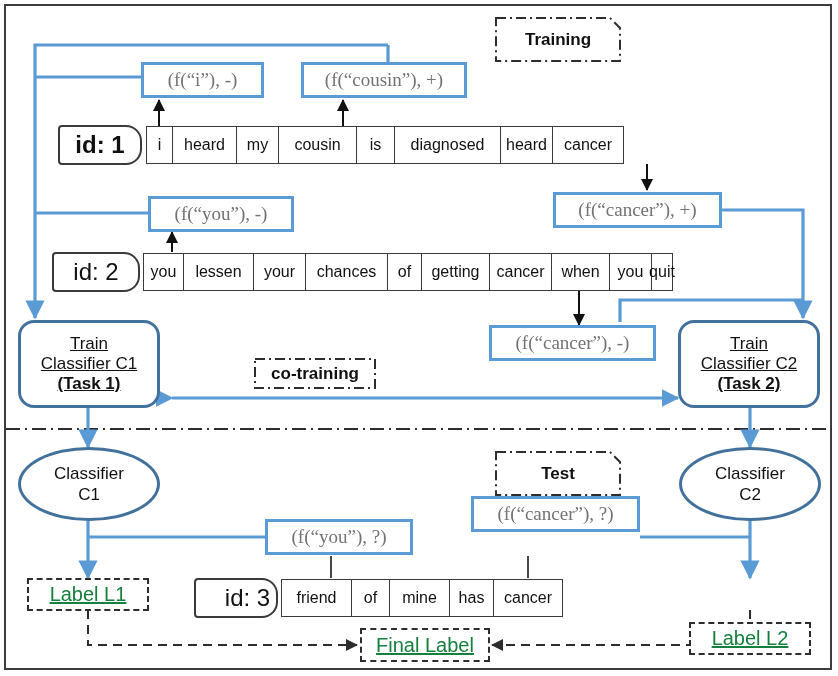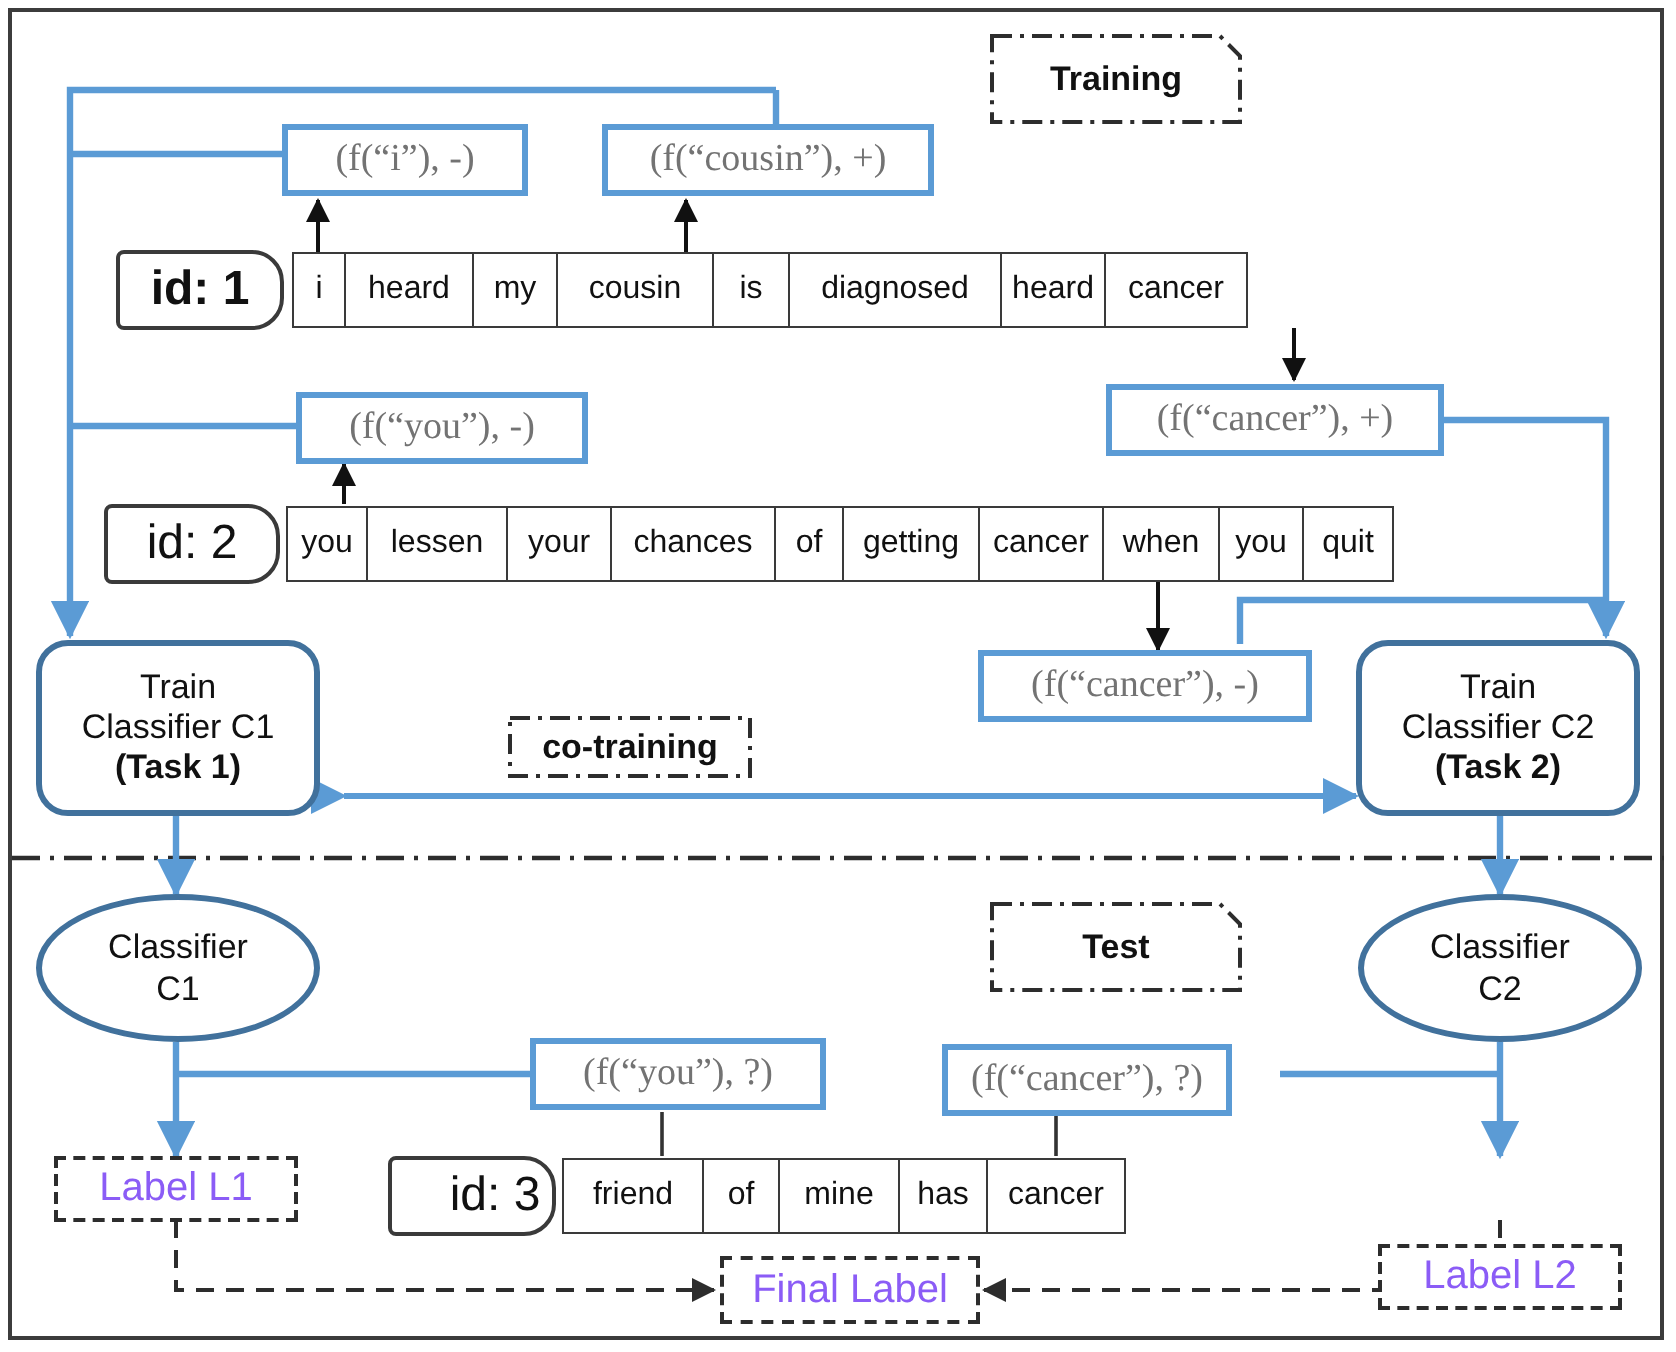--- a/index.html
+++ b/index.html
@@ -18,28 +18,28 @@
   .tok{border:1px solid #3a3a3a;border-right:none;background:#fff;display:flex;align-items:center;justify-content:center;
        font-family:"Liberation Sans", sans-serif;font-size:16px;color:#111;padding:0 7px;box-sizing:border-box;}
   .tok:last-child{border-right:1px solid #3a3a3a;}
 
   
   .idpill{position:absolute;height:40px;border:2px solid #3a3a3a;background:#fff;
           border-radius:4px 16px 16px 4px;display:flex;align-items:center;justify-content:center;
           font-family:"Liberation Sans", sans-serif;font-size:24px;color:#111;box-sizing:border-box;}
 
   
-  .train{border:3px solid #41719c;border-radius:16px;background:#fff;font-size:17px;line-height:1.18;color:#111;}
+  .train{border:3px solid #41719c;border-radius:16px;background:#fff;font-size:17px;line-height:1.18;color:#111;text-decoration:underline;}
   .train b{font-weight:bold;}
 
   
   .ellipse{border:3px solid #41719c;border-radius:50%;background:#fff;font-size:17px;line-height:1.25;color:#111;}
 
   
-  .dashbox{border:2px dashed #2d2d2d;background:#fff;font-size:20px;color:#8b5cf6;}
+  .dashbox{border:2px dashed #2d2d2d;background:#fff;font-size:20px;color:#15803d;text-decoration:underline;}
   .tagwrap{position:absolute;}
   .tagwrap svg{position:absolute;left:0;top:0;}
   .tagwrap .txt{position:absolute;left:0;top:0;width:100%;height:100%;display:flex;align-items:center;justify-content:center;
                 font-size:17px;font-weight:bold;color:#111;font-family:"Liberation Sans", sans-serif;}
 </style>
 </head>
 <body>
 
 <div id="stage">
 
@@ -156,21 +156,21 @@
   </div>
 
   <div class="node feat" style="left:489px;top:325px;width:167px;height:36px;">
     <span>(f(“cancer”), -)</span>
   </div>
 
   <div class="node feat" style="left:265px;top:519px;width:148px;height:36px;">
     <span>(f(“you”), ?)</span>
   </div>
 
-  <div class="node feat" style="left:471px;top:522px;width:145px;height:36px;">
+  <div class="node feat" style="left:471px;top:496px;width:169px;height:36px;">
     <span>(f(“cancer”), ?)</span>
   </div>
 
   <div class="idpill" style="left:58px;top:125px;width:84px;font-weight:bold;">
     <span>id: 1</span>
   </div>
   <div class="sent" id="sent1" style="left:146px;top:126px;">
       <div class="tok" style="width: 26px;">i</div>
       <div class="tok" style="width: 64px;">heard</div>
       <div class="tok" style="width: 42px;">my</div>
@@ -187,21 +187,21 @@
   <div class="sent" id="sent2" style="left:143px;top:253px;">
       <div class="tok" style="width: 40px;">you</div>
       <div class="tok" style="width: 70px;">lessen</div>
       <div class="tok" style="width: 52px;">your</div>
       <div class="tok" style="width: 82px;">chances</div>
       <div class="tok" style="width: 34px;">of</div>
       <div class="tok" style="width: 68px;">getting</div>
       <div class="tok" style="width: 62px;">cancer</div>
       <div class="tok" style="width: 58px;">when</div>
       <div class="tok" style="width: 42px;">you</div>
-      <div class="tok" style="width: 46px;">quit</div>
+      <div class="tok" style="width: 22px;">quit</div>
     </div>
 
   <div class="idpill" style="left:194px;top:578px;width:84px;padding-left:23px;">
     <span>id: 3</span>
   </div>
   <div class="sent" id="sent3" style="left:281px;top:579px;">
       <div class="tok" style="width: 70px;">friend</div>
       <div class="tok" style="width: 38px;">of</div>
       <div class="tok" style="width: 60px;">mine</div>
       <div class="tok" style="width: 44px;">has</div>

